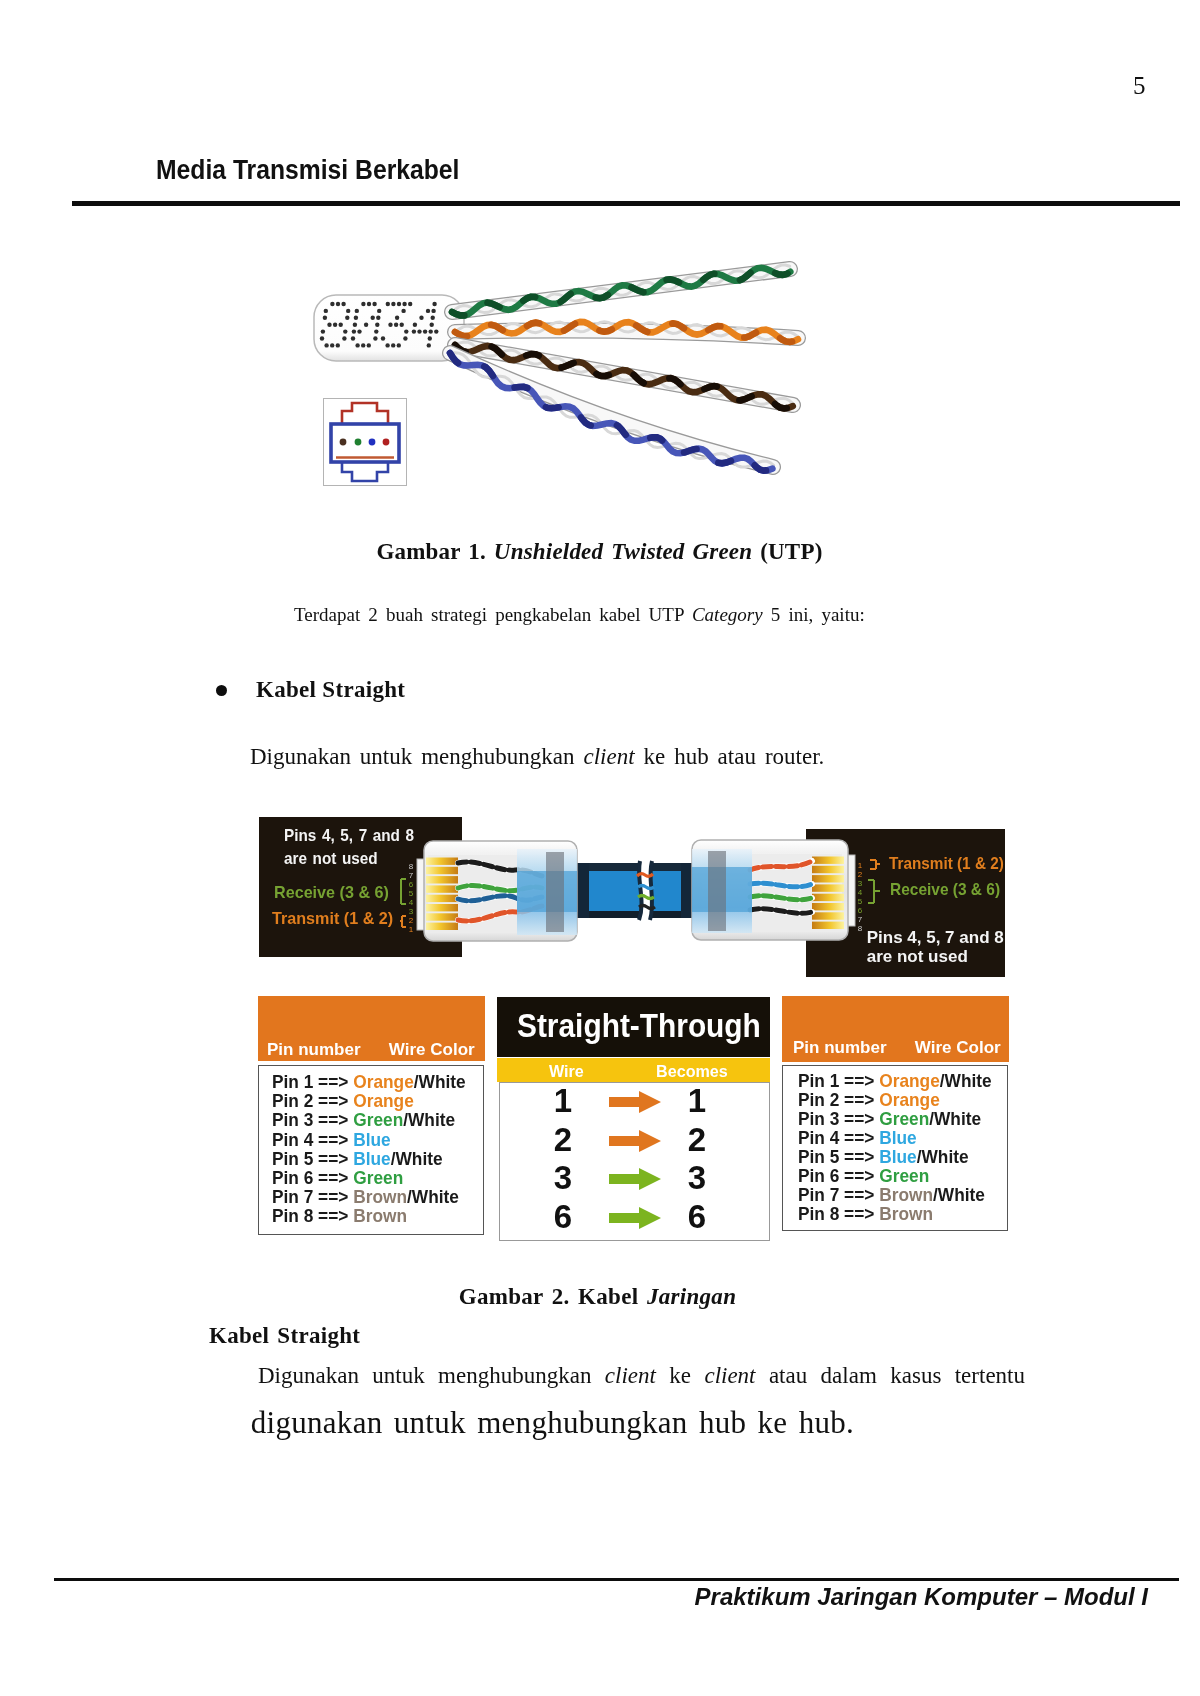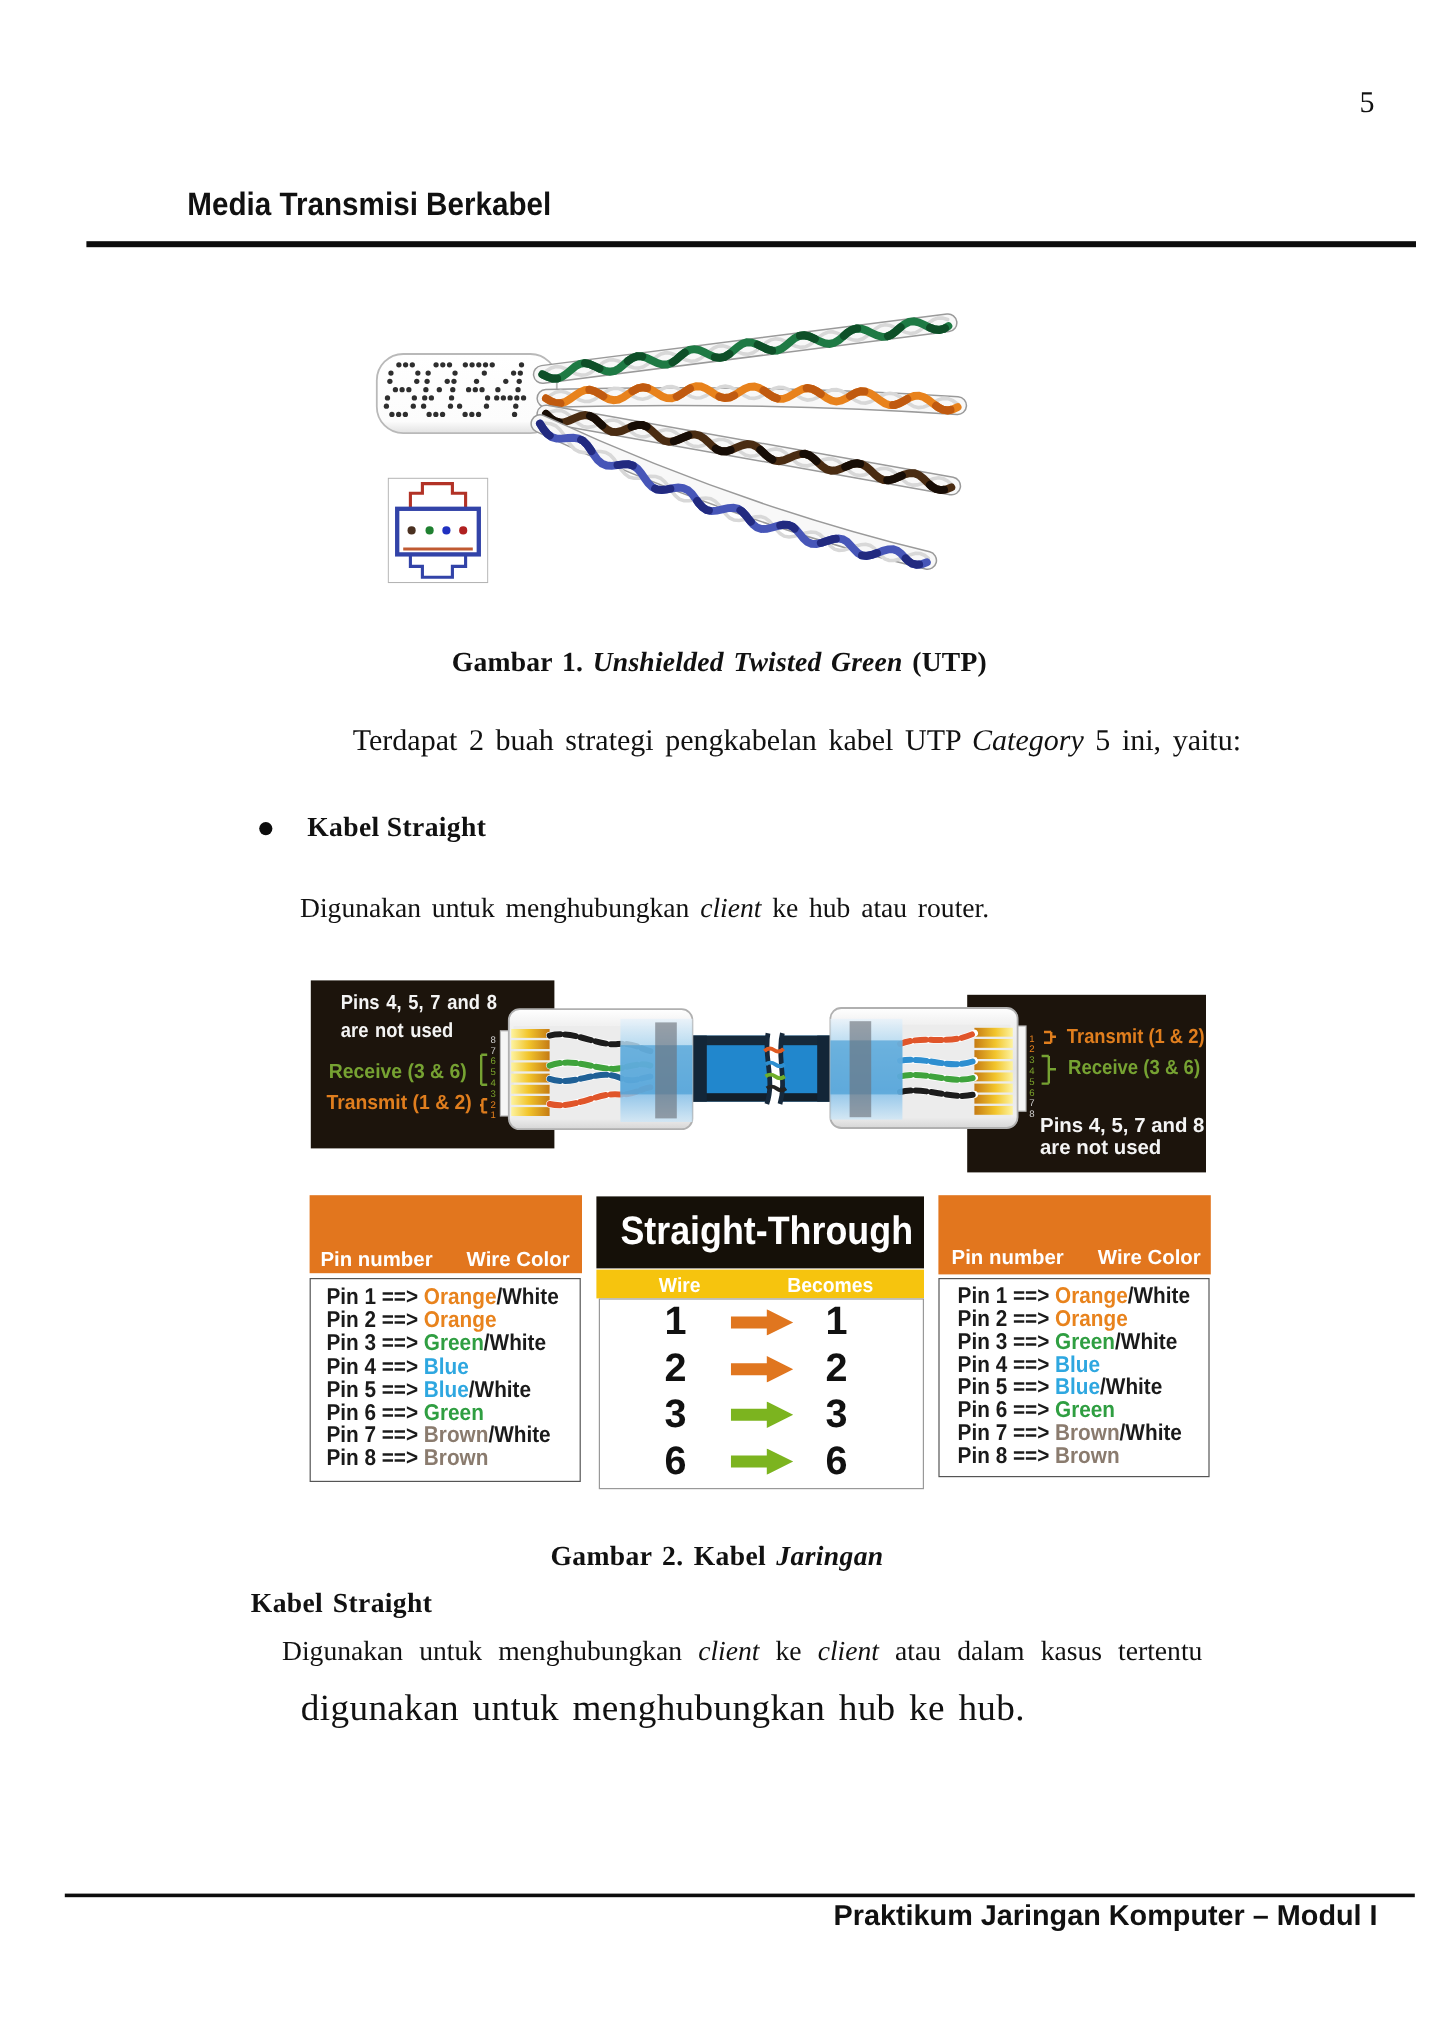--- a/index.html
+++ b/index.html
@@ -126,21 +126,21 @@
   <rect x="8" y="26" width="68" height="38" fill="#fff" stroke="#3243a8" stroke-width="3.6"></rect>
   <line x1="13" y1="59.5" x2="71" y2="59.5" stroke="#c05a32" stroke-width="2.4"></line>
   <circle cx="20" cy="44" r="3.4" fill="#4a3020"></circle>
   <circle cx="35" cy="44" r="3.4" fill="#1f8030"></circle>
   <circle cx="49" cy="44" r="3.4" fill="#2030c0"></circle>
   <circle cx="63" cy="44" r="3.4" fill="#b02020"></circle>
 </svg>
 
 <div class="abs" style="left:0;top:538.5px;width:1199px;text-align:center;font-size:23px;font-weight:bold;word-spacing:2px;letter-spacing:0.2px;">Gambar 1. <i>Unshielded Twisted Green</i> (UTP)</div>
 
-<div id="para1" class="abs" style="left:294px;top:603.5px;font-size:25px;word-spacing:3.4px;">Terdapat 2 buah strategi pengkabelan kabel UTP <i>Category</i> 5 ini, yaitu:</div>
+<div id="para1" class="abs" style="left:294px;top:603.5px;font-size:19px;word-spacing:3.4px;">Terdapat 2 buah strategi pengkabelan kabel UTP <i>Category</i> 5 ini, yaitu:</div>
 
 <div class="abs" style="left:216px;top:685px;width:11px;height:11px;border-radius:50%;background:#0d0d0d;"></div>
 <div id="kstraight" class="abs" style="left:256px;top:676.5px;font-size:23px;font-weight:bold;letter-spacing:0.3px;">Kabel Straight</div>
 
 <div id="para2" class="abs" style="left:250px;top:744px;font-size:23px;word-spacing:3.2px;">Digunakan untuk menghubungkan <i>client</i> ke hub atau router.</div>
 
 <div class="abs" style="left:259px;top:817px;width:203px;height:140px;background:#1c140c;"></div>
 <div class="abs" style="left:806px;top:829px;width:199px;height:148px;background:#1c140c;"></div>
 
 <div class="abs sans" style="left:284px;top:825.2px;font-size:17px;font-weight:bold;color:#f4f4f4;line-height:22.6px;word-spacing:1.5px;transform:scaleX(0.9);transform-origin:0 0;">Pins 4, 5, 7 and 8<br>are not used</div>
@@ -336,17 +336,17 @@
 Pin 5 ==&gt; <span style="color:#2ea7e0">Blue</span>/White<br>
 Pin 6 ==&gt; <span style="color:#2f9e41">Green</span><br>
 Pin 7 ==&gt; <span style="color:#8a7b6e">Brown</span>/White<br>
 Pin 8 ==&gt; <span style="color:#8a7b6e">Brown</span>
 </div>
 
 <div class="abs" style="left:0;top:1283.5px;width:1195px;text-align:center;font-size:23px;font-weight:bold;word-spacing:2.5px;letter-spacing:0.3px;">Gambar 2. Kabel <i>Jaringan</i></div>
 
 <div class="abs" style="left:209px;top:1322.5px;font-size:23px;font-weight:bold;word-spacing:2px;letter-spacing:0.3px;">Kabel Straight</div>
 
-<div id="para3a" class="abs" style="left:235px;top:1362.8px;width:767px;font-size:23px;text-align:justify;text-align-last:justify;white-space:normal;">Digunakan untuk menghubungkan <i>client</i> ke <i>client</i> atau dalam kasus tertentu</div>
+<div id="para3a" class="abs" style="left:258px;top:1362.8px;width:767px;font-size:23px;text-align:justify;text-align-last:justify;white-space:normal;">Digunakan untuk menghubungkan <i>client</i> ke <i>client</i> atau dalam kasus tertentu</div>
 <div id="para3b" class="abs" style="left:250.7px;top:1404.8px;font-size:31px;word-spacing:3.2px;letter-spacing:0.3px;">digunakan untuk menghubungkan hub ke hub.</div>
 
 <div class="abs" style="left:54px;top:1578px;width:1125px;height:3px;background:#0d0d0d;"></div>
-<div id="ftr" class="abs sans" style="right:52px;top:1582.8px;font-size:24px;font-weight:bold;transform:scaleX(1.0);transform-origin:100% 0;">Praktikum Jaringan Komputer – Modul I</div>
+<div id="ftr" class="abs sans" style="right:52px;top:1582.8px;font-size:24px;font-weight:bold;font-style:italic;transform:scaleX(1.0);transform-origin:100% 0;">Praktikum Jaringan Komputer – Modul I</div>
 
 </body></html>

